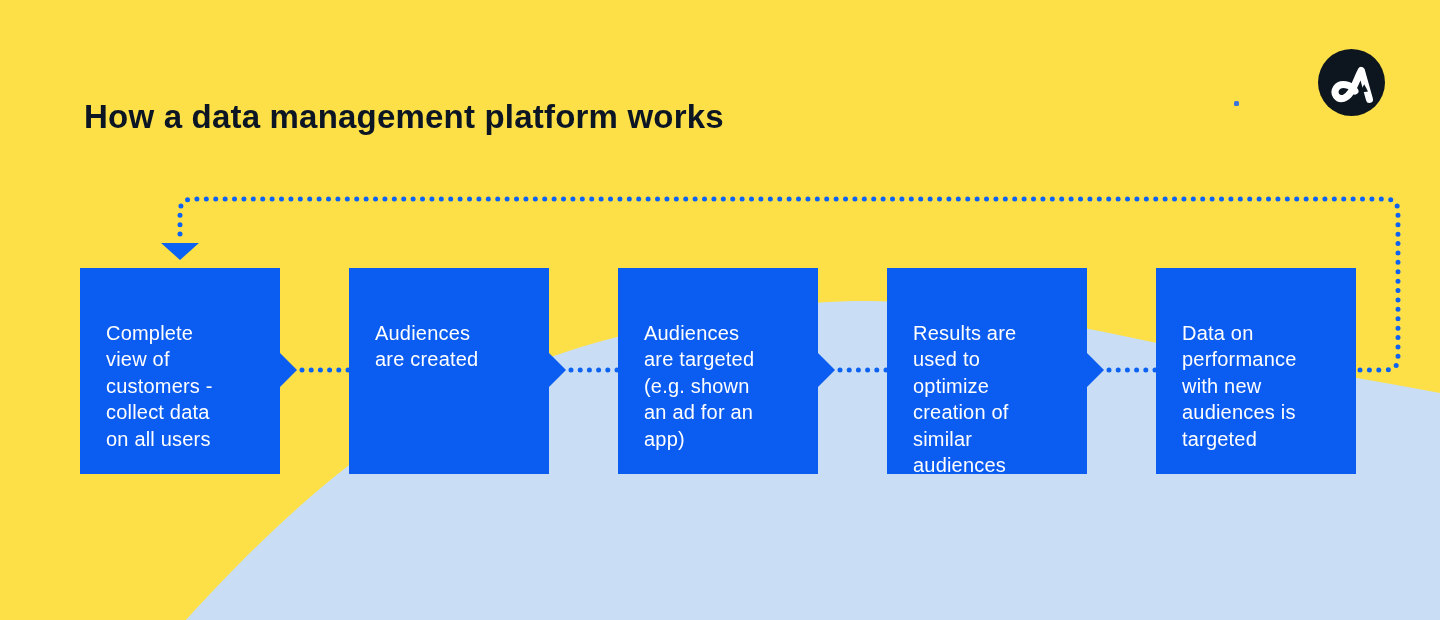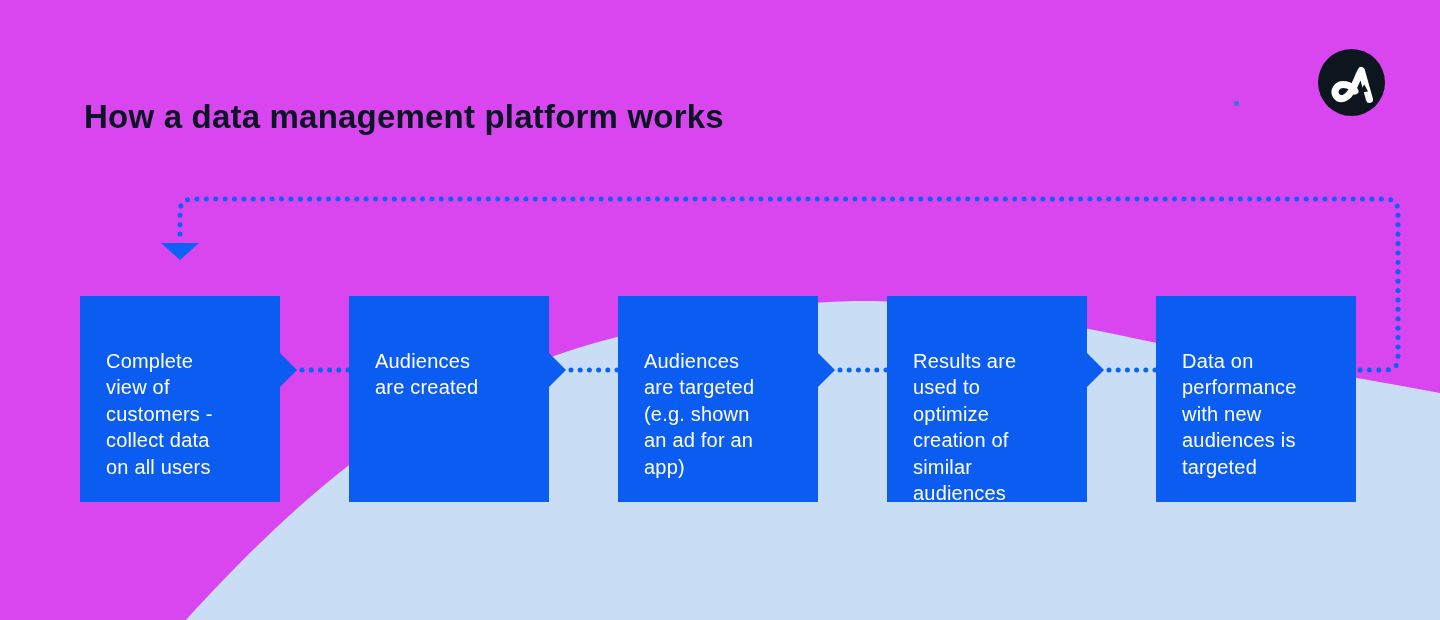--- a/index.html
+++ b/index.html
@@ -1,38 +1,37 @@
 <!DOCTYPE html>
 <html><head>
 <meta charset="utf-8">
 <style>
   html,body{margin:0;padding:0;background:#eef4fb;}
   #canvas{
     position:relative;
     width:1440px;height:620px;
     overflow:hidden;
-    background:#d946ef;
+    background:#fde047;
     font-family:"Liberation Sans", sans-serif;
   }
   .layer{position:absolute;left:0;top:0;}
   #page-title{
     position:absolute;left:84px;top:76px;
     font-size:33px;font-weight:700;letter-spacing:.2px;
     color:#0b1524;
   }
   .step-box{
     position:absolute;top:268px;width:200px;height:206px;
     background:#0b5cf0;
     color:#ffffff;
     box-sizing:border-box;
     padding:25px 14px 0 26px;
     font-size:20px;line-height:26.5px;letter-spacing:.2px;
     font-weight:500;
     white-space:pre-line;
-    margin-top:28px;
   }
   #step-1{left:80px;}
   #step-2{left:349px;}
   #step-3{left:618px;}
   #step-4{left:887px;}
   #step-5{left:1156px;}
   #brand-logo{position:absolute;left:1318px;top:49px;width:67px;height:67px;}
   #decor-dot{
     position:absolute;left:1234px;top:101px;width:5px;height:5px;
     background:#3d73dd;border-radius:1.5px;

